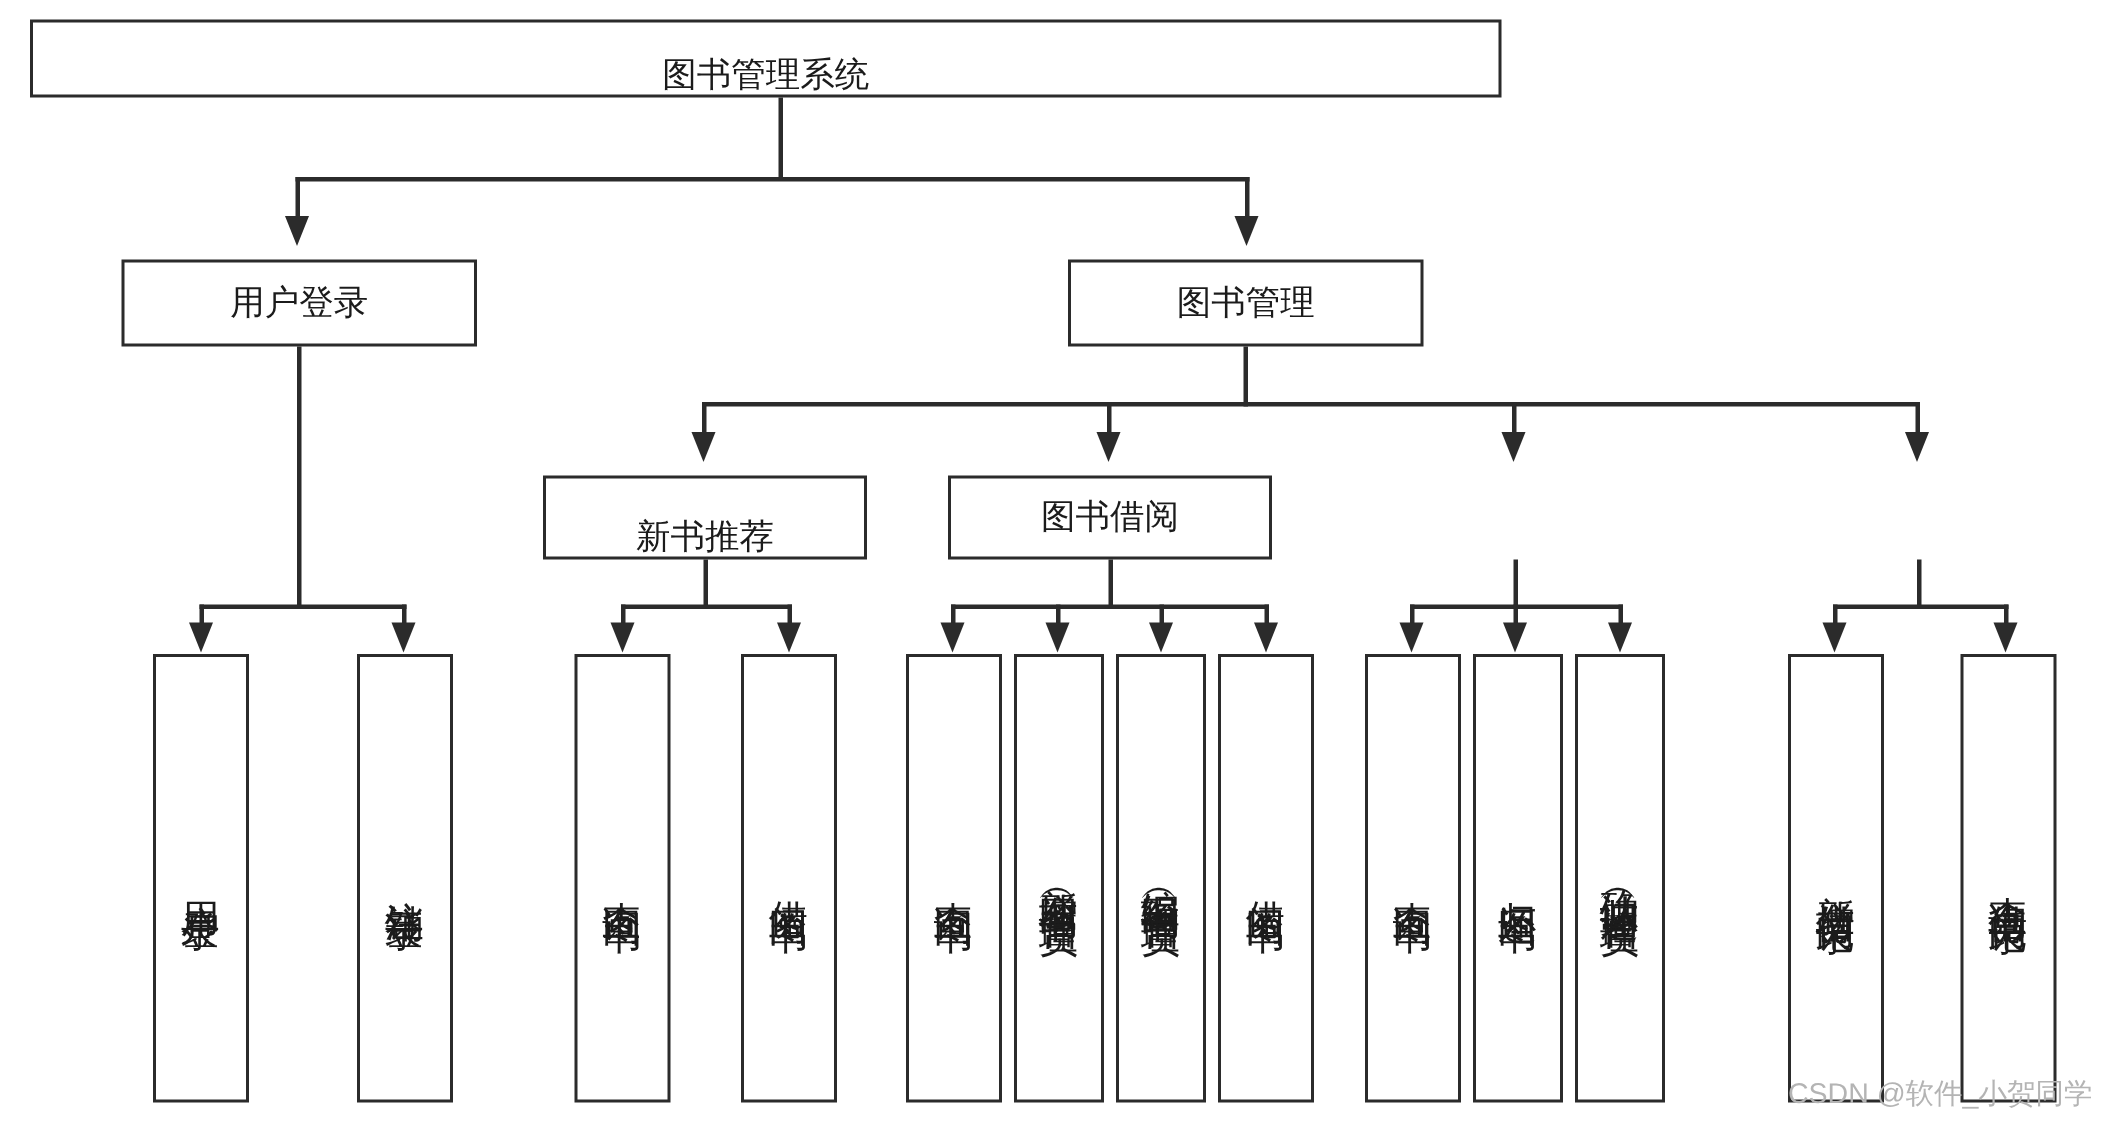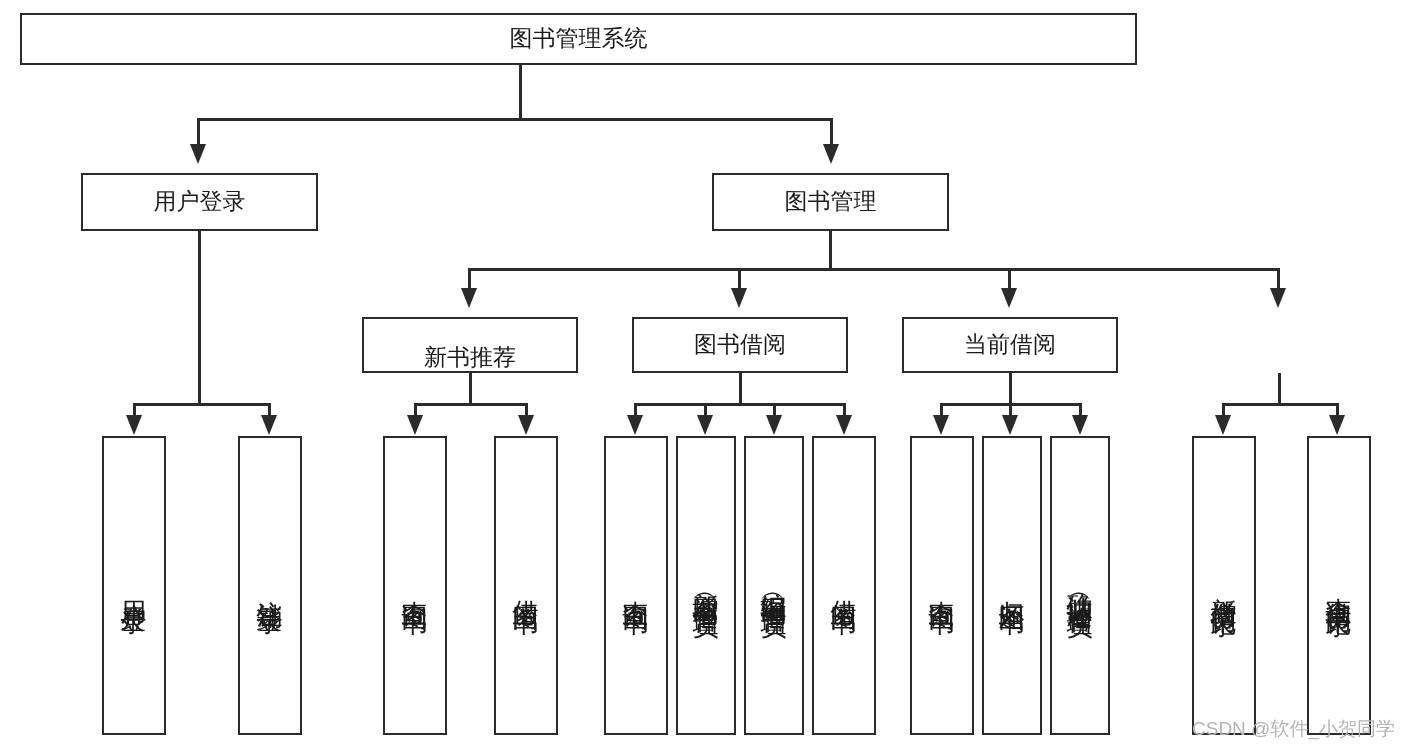--- a/index.html
+++ b/index.html
@@ -80,21 +80,21 @@
     font-size: 19px;
     white-space: nowrap;
     font-family: "Liberation Sans", "DejaVu Sans", sans-serif;
   }
 </style>
 </head>
 <body>
 
 <div id="canvas">
 
-  <div class="node horiz" style="left:20px; top:13px; width:1117px; height:52px;">
+  <div class="node horiz" style="left:20px; top:13px; width:981px; height:52px;align-items:flex-end;">
     <span class="node-label">图书管理系统</span>
   </div>
 
   <div class="conn vline" style="left:519px; top:65px; width:3px; height:53px;"></div>
 
   <div class="conn hline" style="left:197px; top:118px; width:636px; height:3px;"></div>
 
   <div class="conn vline" style="left:197px; top:118px; width:3px; height:28px;"></div>
   <div class="arrow" style="left:190px; top:144px;"></div>
   <div class="conn vline" style="left:830px; top:118px; width:3px; height:28px;"></div>
@@ -128,23 +128,20 @@
   <div class="arrow" style="left:1001px; top:288px;"></div>
 
   <div class="conn vline" style="left:1277px; top:268px; width:3px; height:22px;"></div>
   <div class="arrow" style="left:1270px; top:288px;"></div>
 
   <div class="node horiz" style="left:362px; top:317px; width:216px; height:56px;align-items:flex-end;">
     <span class="node-label">新书推荐</span>
   </div>
   <div class="node horiz" style="left:632px; top:317px; width:216px; height:56px;">
     <span class="node-label">图书借阅</span>
-  </div>
-  <div class="node horiz" style="left:902px; top:317px; width:216px; height:56px;">
-    <span class="node-label">当前借阅</span>
   </div>
 
   <div class="conn vline" style="left:469px; top:373px; width:3px; height:32px;"></div>
   <div class="conn hline" style="left:414px; top:403px; width:114px; height:3px;"></div>
   <div class="conn vline" style="left:414px; top:403px; width:3px; height:14px;"></div>
   <div class="arrow" style="left:407px; top:415px;"></div>
   <div class="conn vline" style="left:525px; top:403px; width:3px; height:14px;"></div>
   <div class="arrow" style="left:518px; top:415px;"></div>
 
   <div class="conn vline" style="left:739px; top:373px; width:3px; height:32px;"></div>

